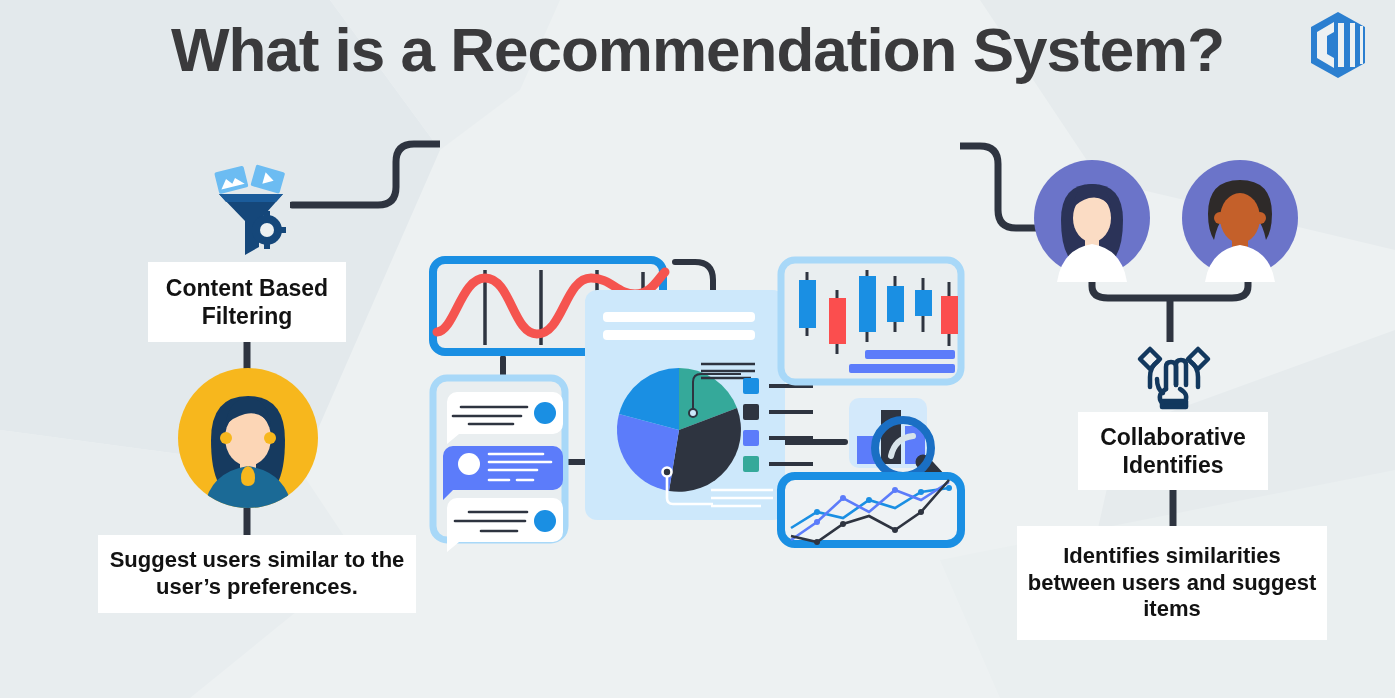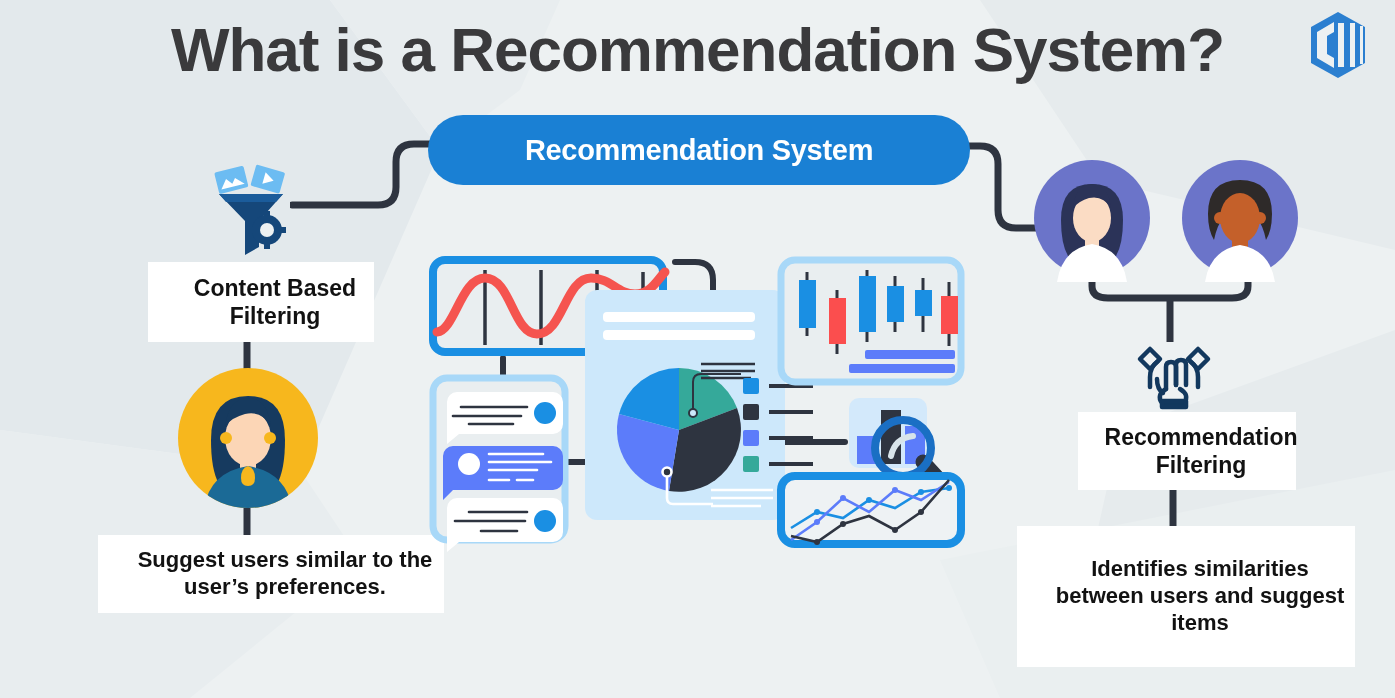--- a/index.html
+++ b/index.html
@@ -40,26 +40,25 @@
   }
 
   .label-box {
     position: absolute;
     background: #ffffff;
     display: flex; align-items: center; justify-content: center;
     text-align: center;
     color: #121212;
     font-weight: bold;
     line-height: 1.22;
-    padding-left: 28px;
   }
   #cb-title { left: 148px; top: 262px; width: 198px; height: 80px; font-size: 23px; }
   #cb-desc  { left: 98px;  top: 535px; width: 318px; height: 78px; font-size: 22px; }
   #cf-title { left: 1078px; top: 412px; width: 190px; height: 78px; font-size: 23px; }
-  #cf-desc  { left: 1017px; top: 526px; width: 310px; height: 141px; font-size: 22px; }
+  #cf-desc  { left: 1017px; top: 526px; width: 310px; height: 114px; font-size: 22px; }
 
   .connector { position: absolute; }
 
   .avatar-left { position: absolute; left: 178px; top: 368px; width: 140px; height: 140px; }
   .avatar-r1 { position: absolute; left: 1032px; top: 160px; width: 120px; height: 122px; }
   .avatar-r2 { position: absolute; left: 1180px; top: 160px; width: 120px; height: 122px; }
 
   .funnel-icon { position: absolute; left: 205px; top: 160px; width: 92px; height: 96px; }
   .hands-icon  { position: absolute; left: 1130px; top: 337px; width: 88px; height: 74px; }
 
@@ -105,23 +104,20 @@
 
   <svg class="connector" style="left:1080px; top:258px; width:180px; height:92px;" viewBox="0 0 180 92">
     <path d="M12 14 V28 Q12 40 28 40 H152 Q168 40 168 28 V14" fill="none" stroke="#2e3440" stroke-width="7" stroke-linecap="round" transform="translate(0,0)"></path>
     <line x1="90" y1="40" x2="90" y2="84" stroke="#2e3440" stroke-width="7"></line>
   </svg>
 
   <svg class="connector" style="left:1166px; top:486px; width:14px; height:48px;" viewBox="0 0 14 48">
     <line x1="7" y1="0" x2="7" y2="44" stroke="#2e3440" stroke-width="7"></line>
   </svg>
 
-  <div class="pill">
-    <span>Recommendation System</span>
-  </div>
 
   <svg class="funnel-icon" viewBox="0 0 92 96">
     <g transform="rotate(-14 30 22)">
       <rect x="12" y="8" width="30" height="22" rx="2" fill="#6cbcf2"></rect>
       <path d="M15 26 l7-9 5 6 4-5 8 8 z" fill="#ffffff"></path>
     </g>
     <g transform="rotate(16 62 22)">
       <rect x="47" y="8" width="30" height="22" rx="2" fill="#6cbcf2"></rect>
       <path d="M58 13 l10 6 -10 6 z" fill="#ffffff"></path>
     </g>
@@ -198,21 +194,21 @@
       <path d="M60 24 q8 6 8 16 l0 10"></path>
       <path d="M36 52 v-22 q0-5 5-5 q5 0 5 5 v18"></path>
       <path d="M46 48 v-20 q0-5 5-5 q5 0 5 5 v20"></path>
       <path d="M33 56 q-6-4 -6-14"></path>
       <path d="M36 52 q-10 6 -4 14 h22 q6-8 -4-14"></path>
       <rect x="32" y="64" width="24" height="6"></rect>
     </g>
   </svg>
 
   <div class="label-box" id="cf-title">
-    <span>Recommendation Filtering</span>
+    <span>Collaborative Identifies</span>
   </div>
   <div class="label-box" id="cf-desc">
     <span>Identifies similarities between users and suggest items</span>
   </div>
 
   <svg class="center-art" viewBox="0 0 545 310">
 
     <g stroke="#2e3440" stroke-width="6" fill="none" stroke-linecap="round">
       <line x1="78" y1="108" x2="78" y2="128"></line>
       <line x1="140" y1="212" x2="172" y2="212"></line>

